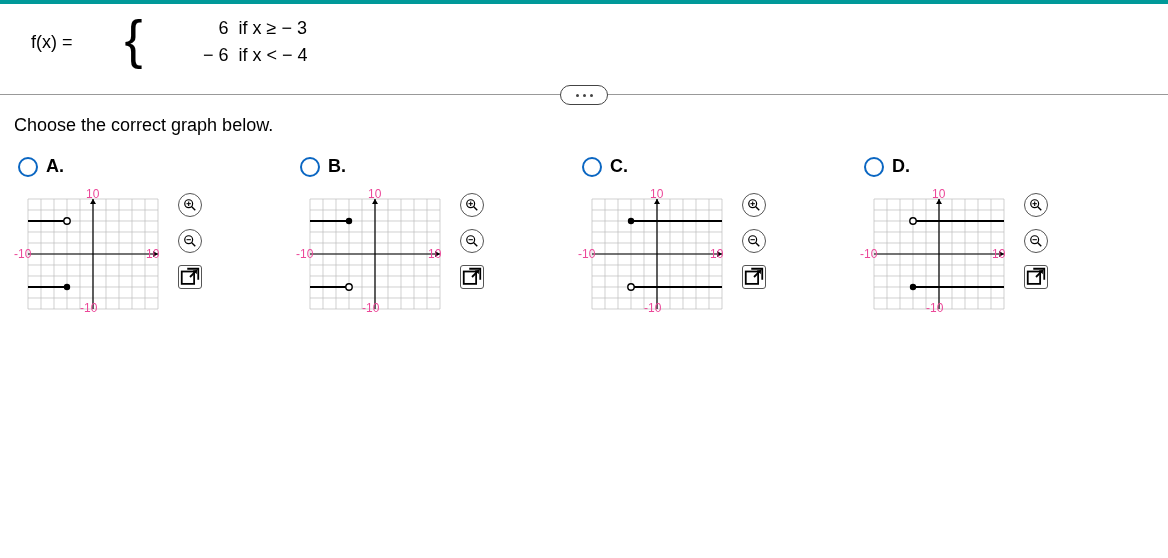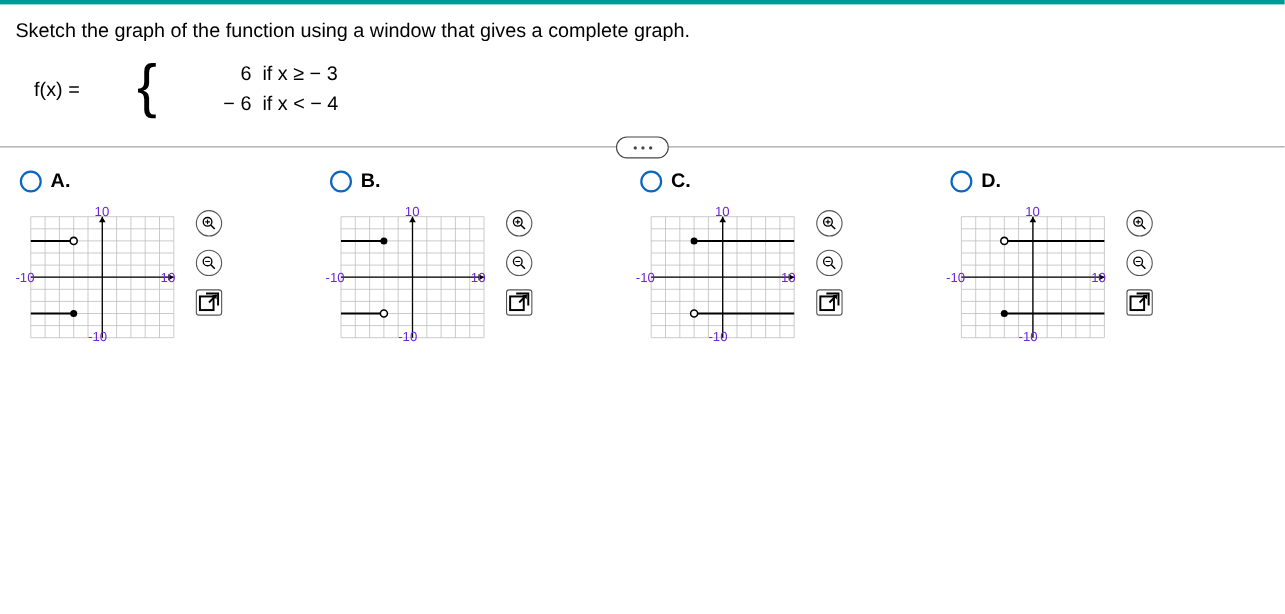--- a/index.html
+++ b/index.html
@@ -107,21 +107,21 @@
     display: flex;
     align-items: flex-start;
     gap: 10px;
   }
   .graph-wrap {
     position: relative;
     width: 150px;
     height: 130px;
   }
   .graph-wrap svg { display: block; }
-  .axlabel { position: absolute; font-size: 12px; color: #6d28d9; }
+  .axlabel { position: absolute; font-size: 12px; color: #ec4899; }
   .ax-top { top: -2px; left: 68px; }
   .ax-left { top: 58px; left: -4px; }
   .ax-right { top: 58px; left: 128px; }
   .ax-bottom { top: 112px; left: 62px; }
   .tools {
     display: flex;
     flex-direction: column;
     gap: 12px;
     padding-top: 4px;
   }
@@ -142,21 +142,20 @@
     cursor: pointer;
     border-radius: 3px;
   }
 </style>
 </head>
 <body>
 
 <div class="topbar"></div>
 
 <div class="content">
-  <div class="question-text">Sketch the graph of the function using a window that gives a complete graph.</div>
 
   <div class="func-def">
     <span class="func-left">f(x) =</span>
     <span class="brace">{</span>
     <div class="cases">
       <div class="case-row">
         <span class="case-val">6</span>
         <span class="case-cond">if x ≥ − 3</span>
       </div>
       <div class="case-row">
@@ -170,20 +169,21 @@
 <div style="position:relative;">
   <hr class="divider">
   <div class="pill">
     <span class="dot"></span>
       <span class="dot"></span>
       <span class="dot"></span>
   </div>
 </div>
 
 <div class="section2">
+  <div class="prompt2">Choose the correct graph below.</div>
 
   <div class="options-row" id="options-row">
 
   <div class="option">
         <div class="option-head">
           <div class="radio"></div>
           <span class="opt-label">A.</span>
         </div>
         <div class="graph-tools">
           <div class="graph-wrap">

